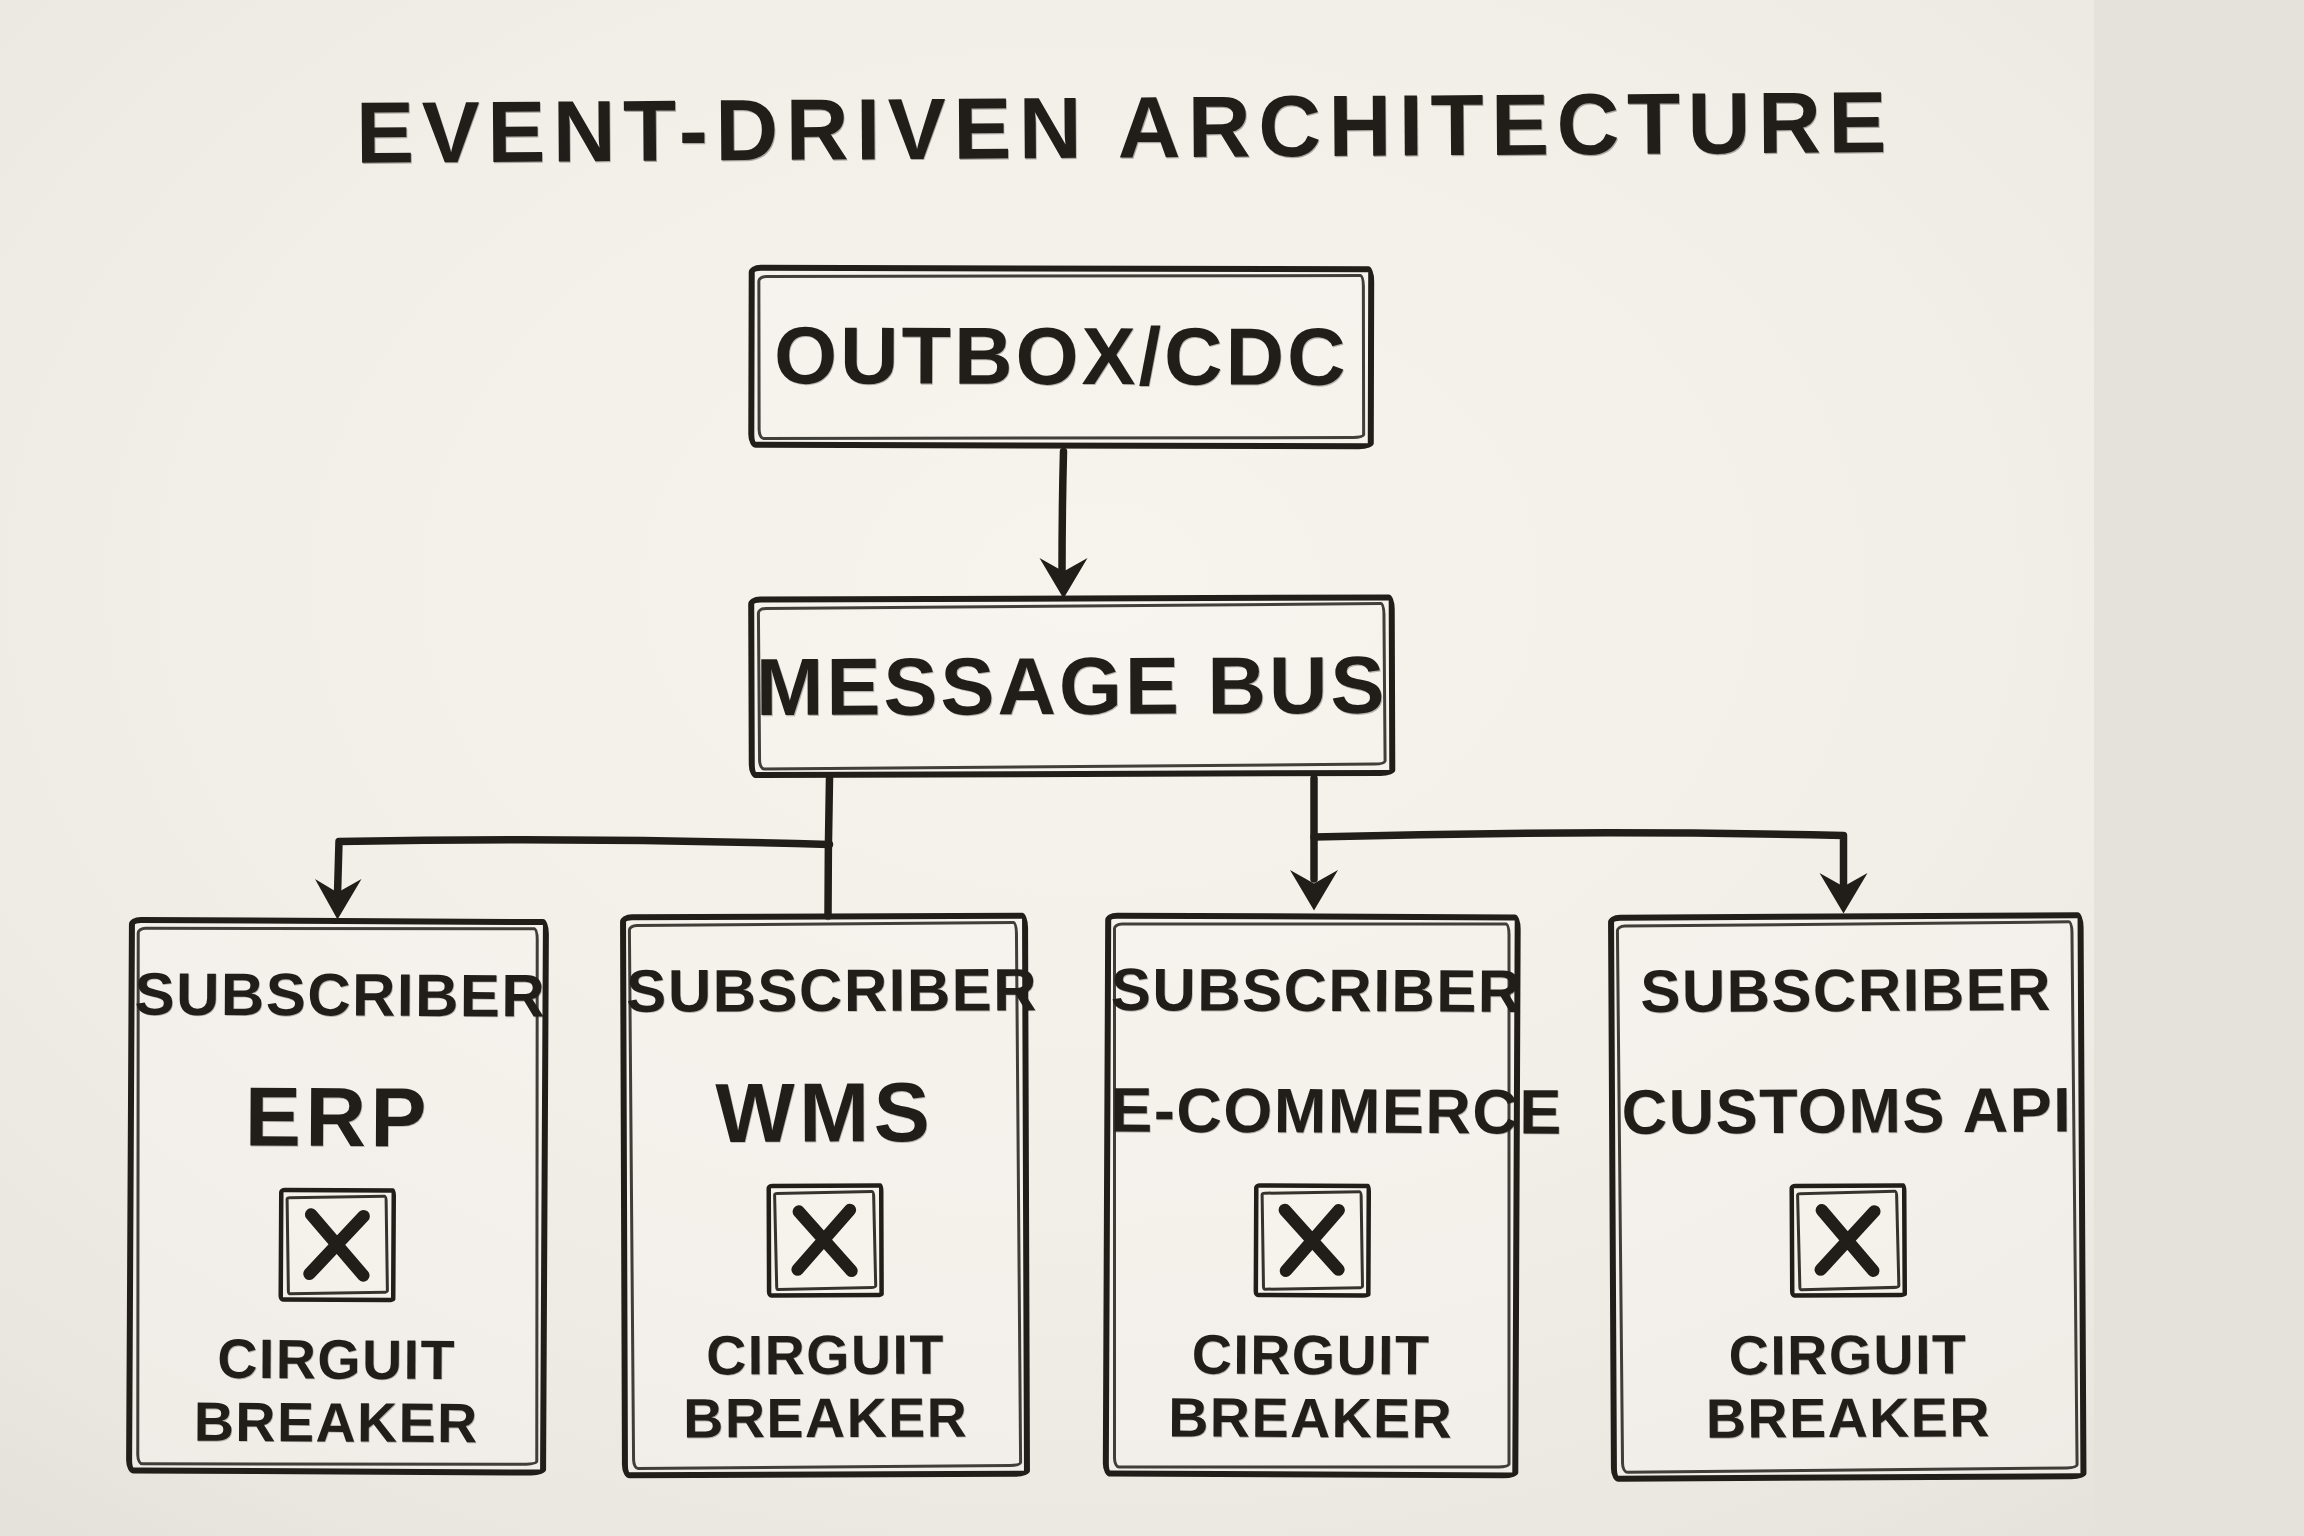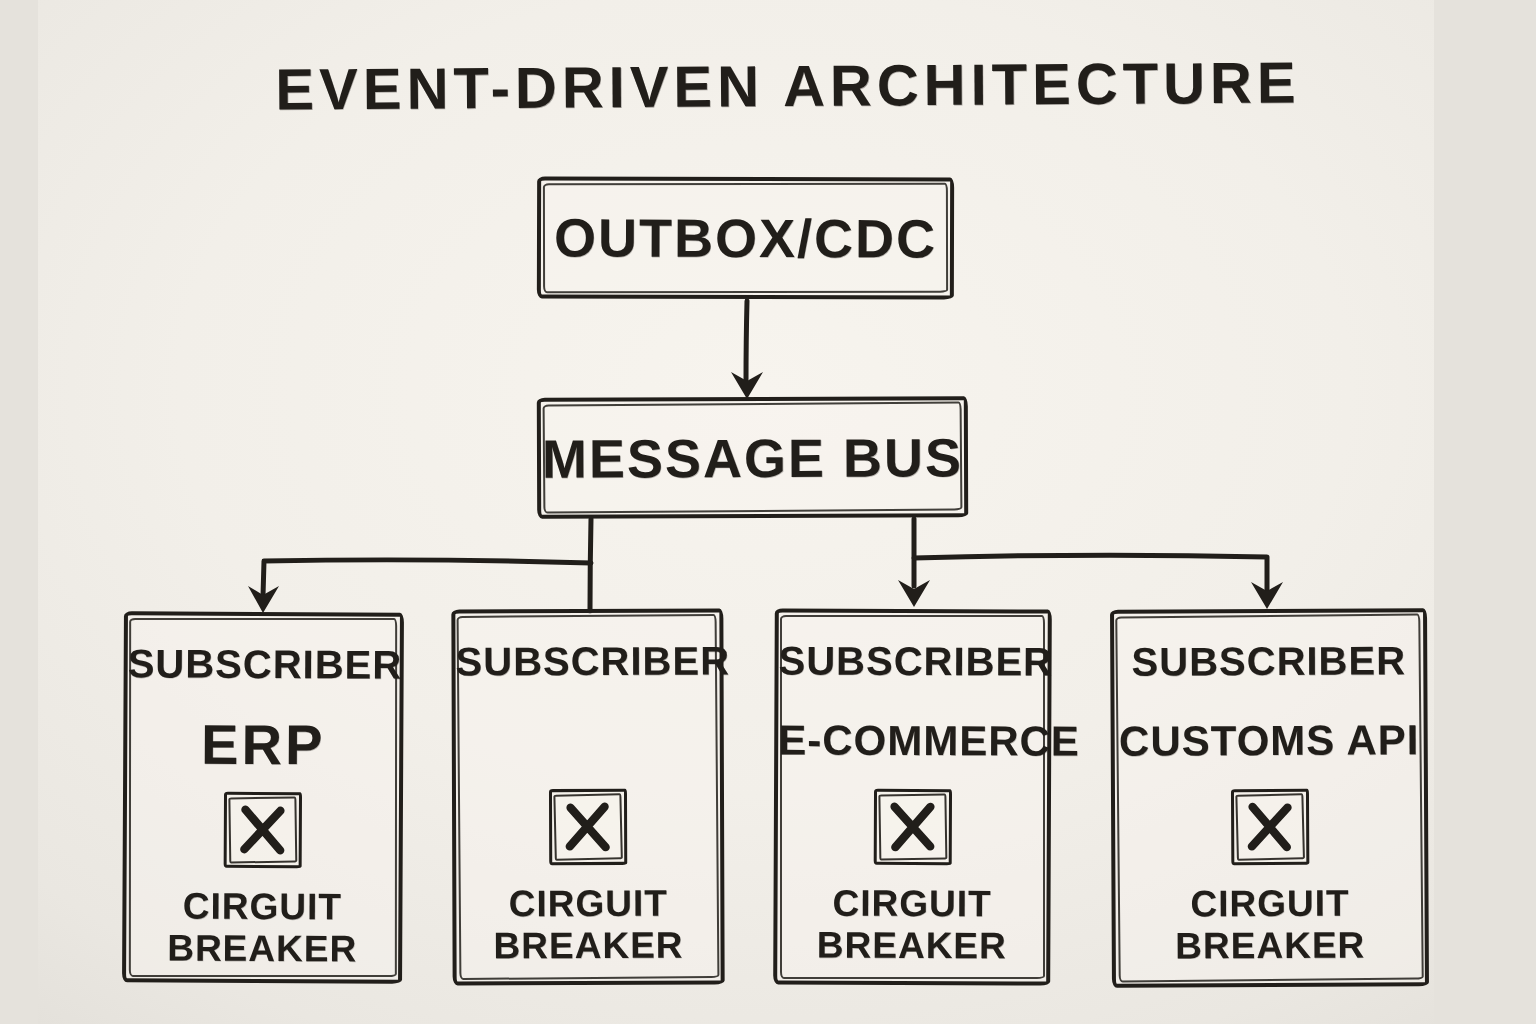--- a/index.html
+++ b/index.html
@@ -10,21 +10,20 @@
   html,body{width:1536px;height:1024px;overflow:hidden;}
   body{
     font-family:"Liberation Sans", sans-serif;
     background:#e5e2dc;
   }
   .canvas{
     position:relative;width:1396px;height:1024px;
     background:
       radial-gradient(ellipse 1300px 900px at 52% 38%, #f7f4ee 0%, #f2efe9 45%, #eae7e1 78%, #dfdcd6 100%);
     color:var(--ink);
-    margin-left:38px;
   }
   .title{
     position:absolute;left:200px;top:52px;width:1100px;
     text-align:center;
     font-size:58px;font-weight:700;letter-spacing:5px;
     transform:rotate(-0.4deg);
     text-shadow:0.6px 0.8px 0 rgba(33,30,26,0.35);
     white-space:nowrap;
   }
   
@@ -134,20 +133,21 @@
       <svg viewBox="0 0 78 76">
           <path d="M20,16 L58,60 M58,17 L19,59"></path>
         </svg>
     </div>
     <div class="brk1">CIRGUIT</div>
     <div class="brk2">BREAKER</div>
   </div>
 
   <div class="sketchbox sub sub-wms">
     <div class="role">SUBSCRIBER</div>
+    <div class="name">WMS</div>
     <div class="cb">
       <svg viewBox="0 0 78 76">
           <path d="M20,17 L58,60 M57,16 L19,59"></path>
         </svg>
     </div>
     <div class="brk1">CIRGUIT</div>
     <div class="brk2">BREAKER</div>
   </div>
 
   <div class="sketchbox sub sub-ecommerce">

